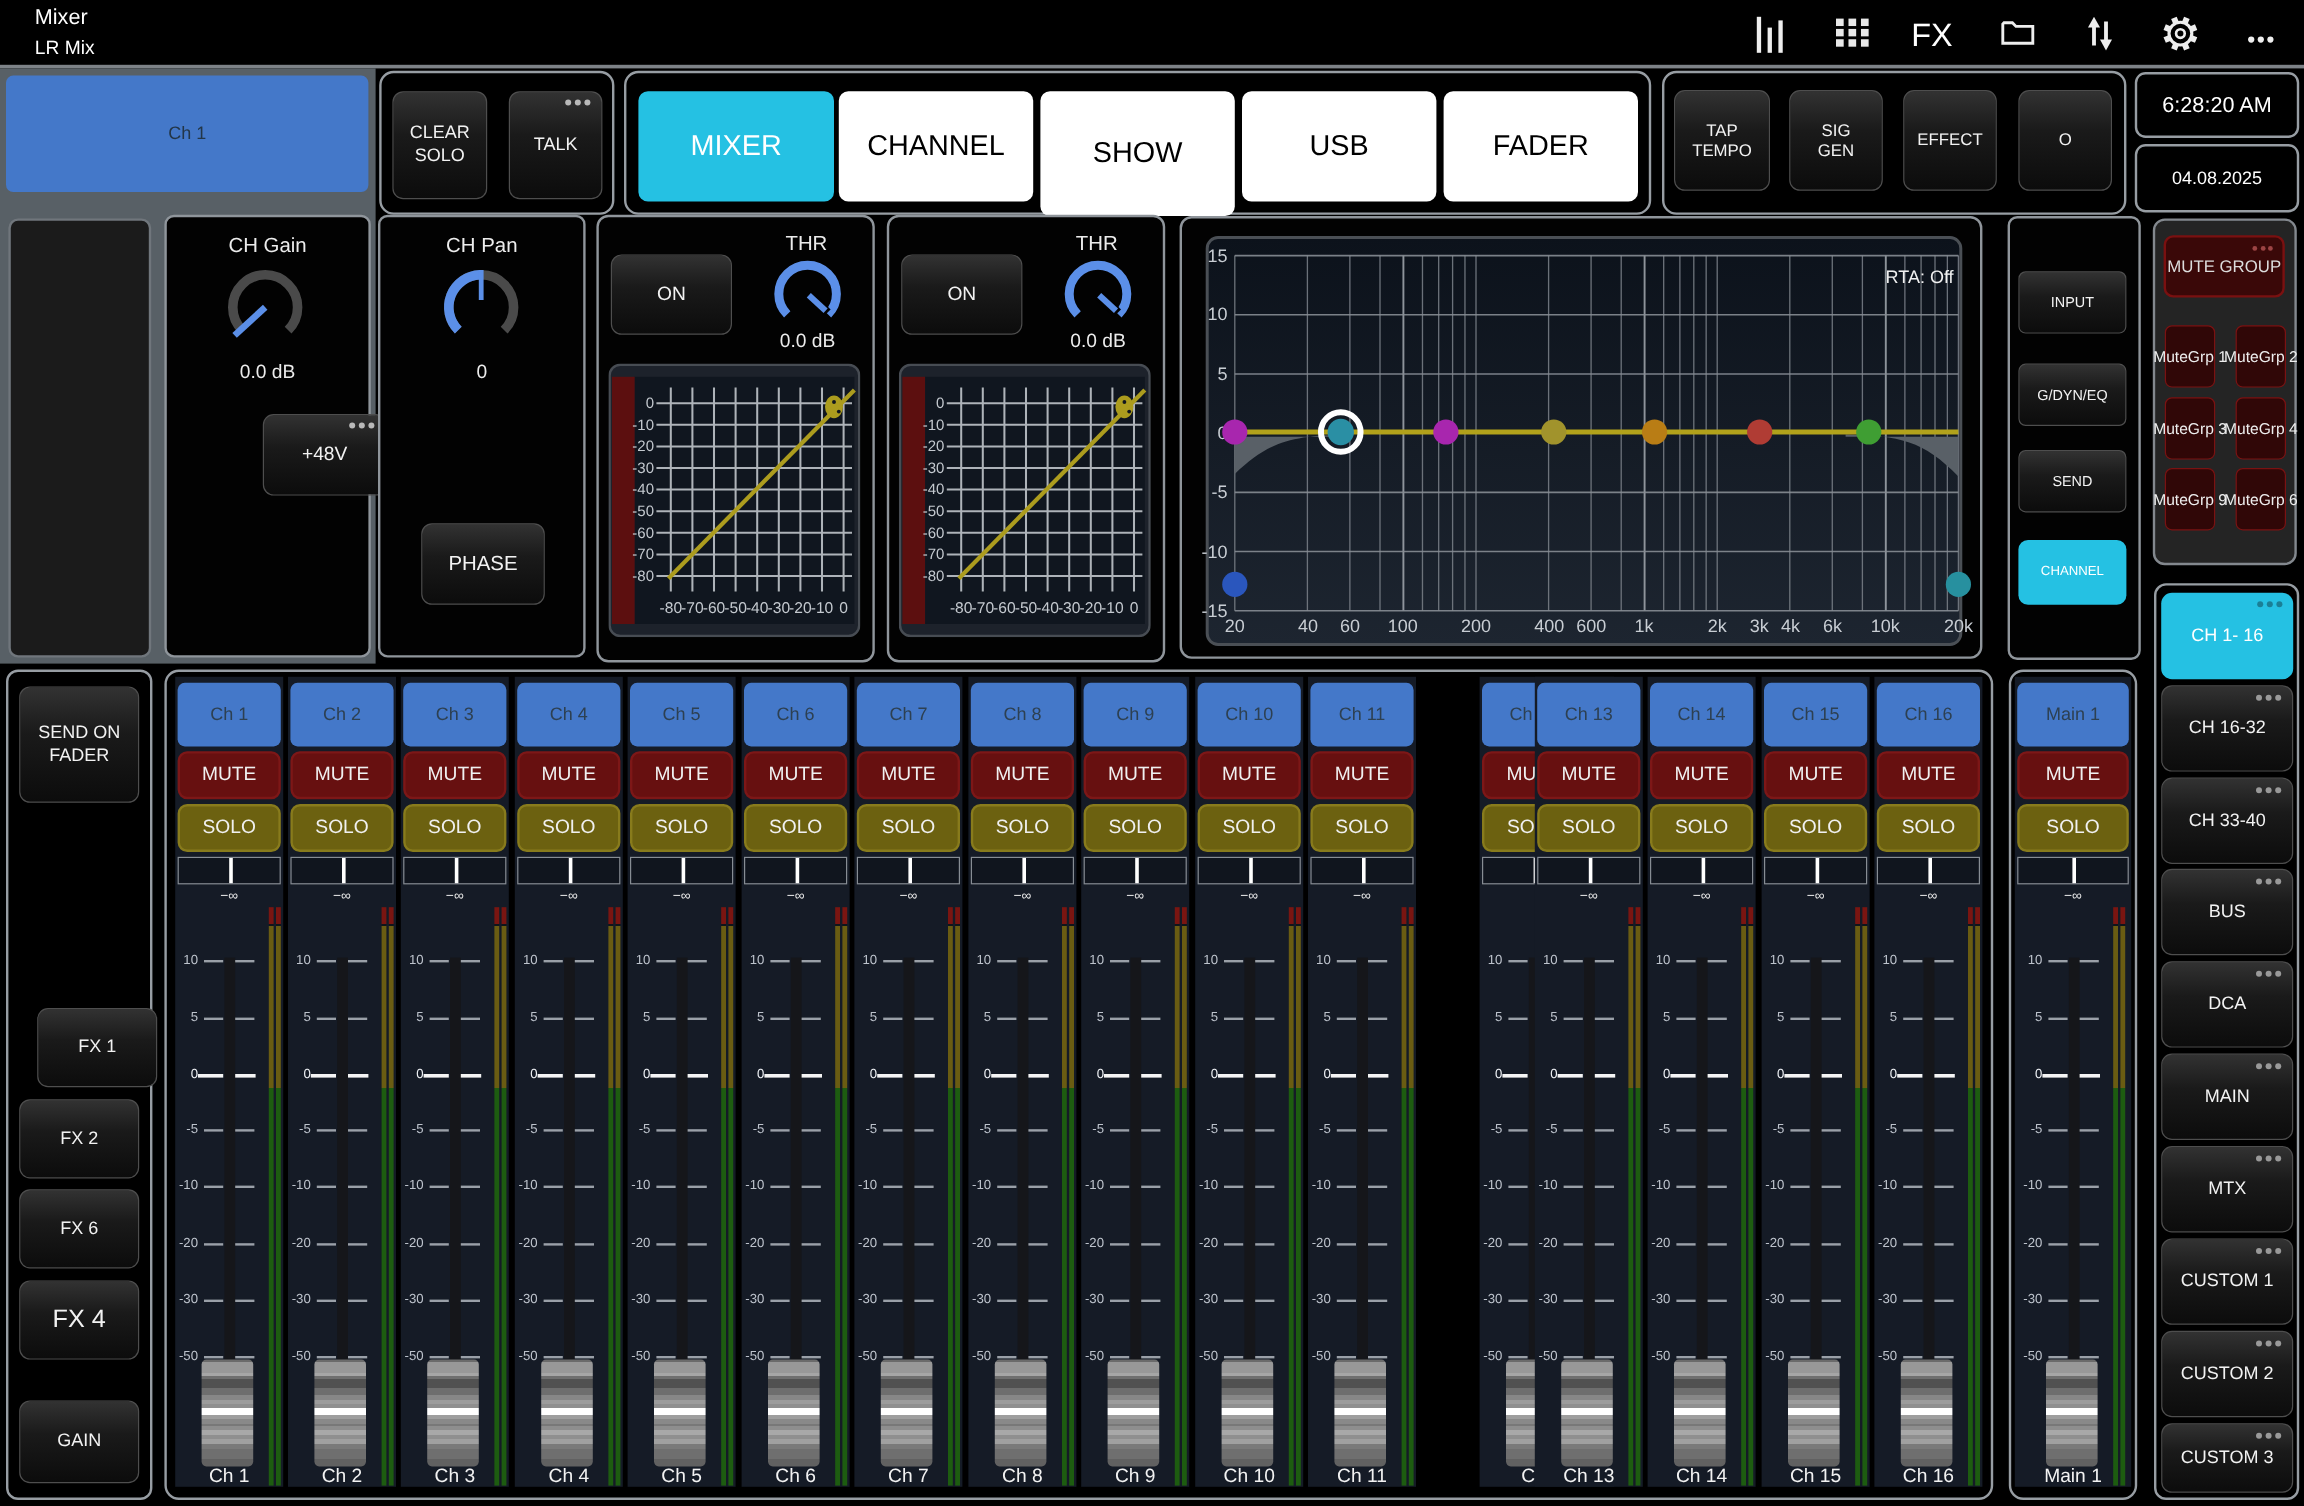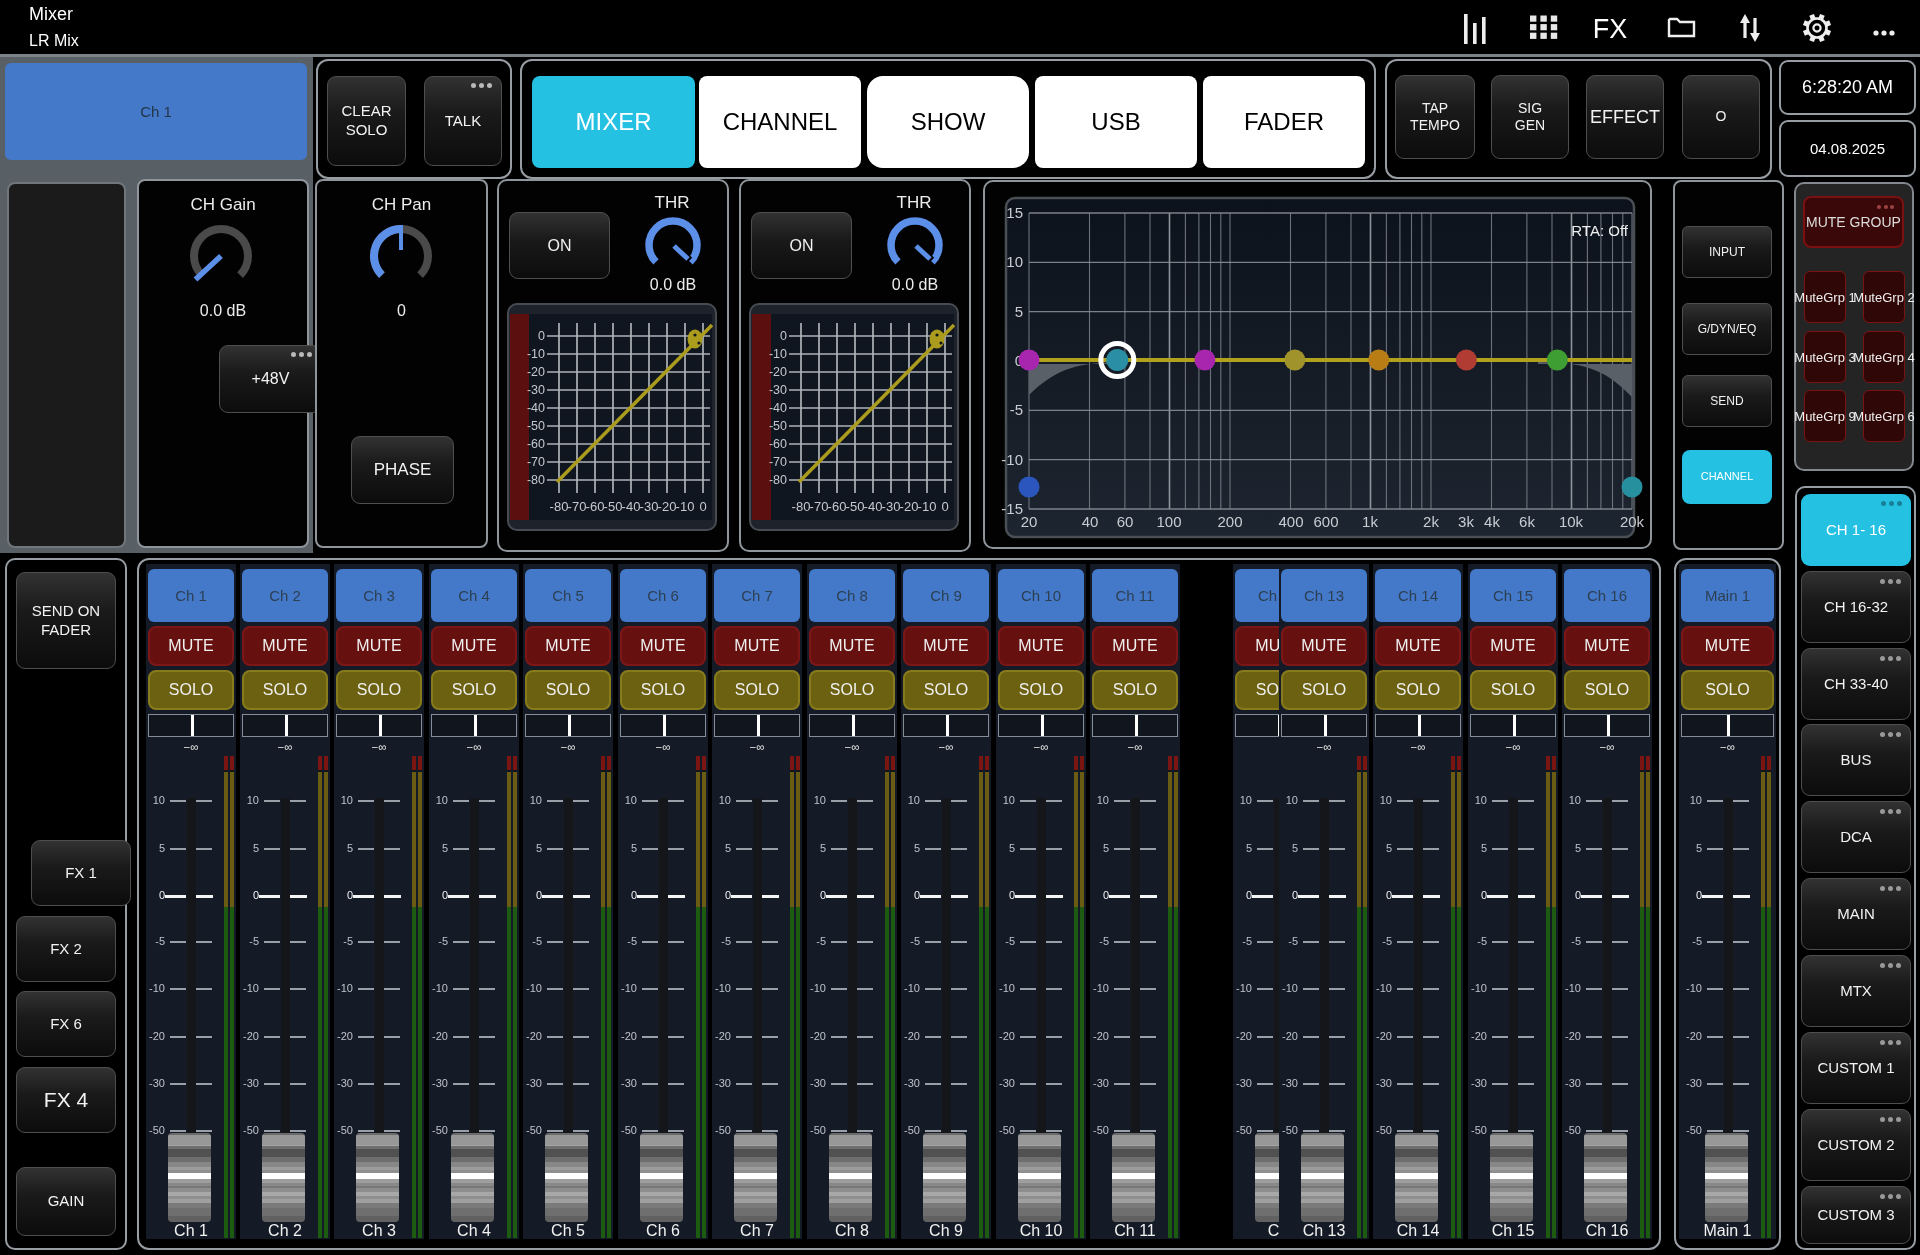--- a/index.html
+++ b/index.html
@@ -67,27 +67,27 @@
 <div class="grp" style="left:316px;top:59px;width:196px;height:120px;"></div>
 <div class="dbtn" style="left:327px;top:76px;width:79px;height:90px;font-size:15px;">CLEAR<br>SOLO</div>
 <div class="dbtn" style="left:424px;top:76px;width:78px;height:90px;font-size:15px;"><div class="dots">
       <i></i>
       <i></i>
       <i></i>
     </div>TALK</div>
 <div class="grp" style="left:520px;top:59px;width:856px;height:120px;"></div>
 <div class="wbtn cyan" style="left:532px;top:76px;width:163px;height:92px;font-size:24px;">MIXER</div>
 <div class="wbtn" style="left:699px;top:76px;width:162px;height:92px;font-size:24px;">CHANNEL</div>
-<div class="wbtn" style="left:867px;top:76px;width:162px;height:92px;font-size:24px;border-radius:16px;">SHOW</div>
+<div class="wbtn" style="left:867px;top:76px;width:162px;height:104px;font-size:24px;">SHOW</div>
 <div class="wbtn" style="left:1035px;top:76px;width:162px;height:92px;font-size:24px;">USB</div>
 <div class="wbtn" style="left:1203px;top:76px;width:162px;height:92px;font-size:24px;">FADER</div>
 <div class="grp" style="left:1385px;top:59px;width:387px;height:120px;"></div>
 <div class="dbtn" style="left:1395px;top:75px;width:80px;height:84px;font-size:14px;">TAP<br>TEMPO</div>
 <div class="dbtn" style="left:1491px;top:75px;width:78px;height:84px;font-size:14px;">SIG<br>GEN</div>
-<div class="dbtn" style="left:1586px;top:75px;width:78px;height:84px;font-size:18px;">EFFECT</div>
+<div class="dbtn" style="left:1586px;top:75px;width:78px;height:84px;font-size:14px;">EFFECT</div>
 <div class="dbtn" style="left:1682px;top:75px;width:78px;height:84px;font-size:14px;">O</div>
 <div class="grp ctr" style="left:1779px;top:60px;width:137px;height:55px;border-radius:9px;color:#fff;font-size:18px;">6:28:20 AM</div>
 <div class="grp ctr" style="left:1779px;top:120px;width:137px;height:57px;border-radius:9px;color:#fff;font-size:15px;">04.08.2025</div>
 <div class="panel" style="left:7px;top:182px;width:119px;height:366px;background:#1b1b1b;border-color:#70767c;border-radius:8px;"></div>
 <div class="panel" style="left:137px;top:179px;width:172px;height:369px;border-radius:8px;"></div>
 <div class="abs" style="left:137px;top:195px;width:172px;text-align:center;color:#ececec;font-size:17px;">CH Gain</div>
 <svg class="abs" style="left:185px;top:222px" width="72" height="72" viewBox="0 0 72 72">
 <path d="M 16.91 53.09 A 27 27 0 1 1 55.09 53.09" fill="none" stroke="#4a4a4a" stroke-width="8"></path>
 <line x1="10.5" y1="57.5" x2="36" y2="34" stroke="#5b8fe8" stroke-width="5.5"></line>
 </svg>

